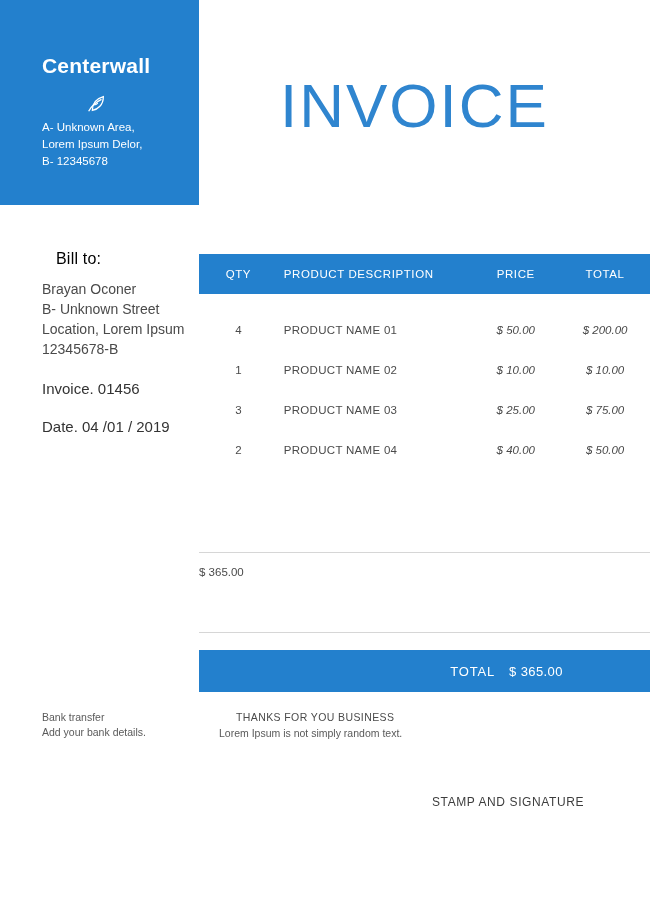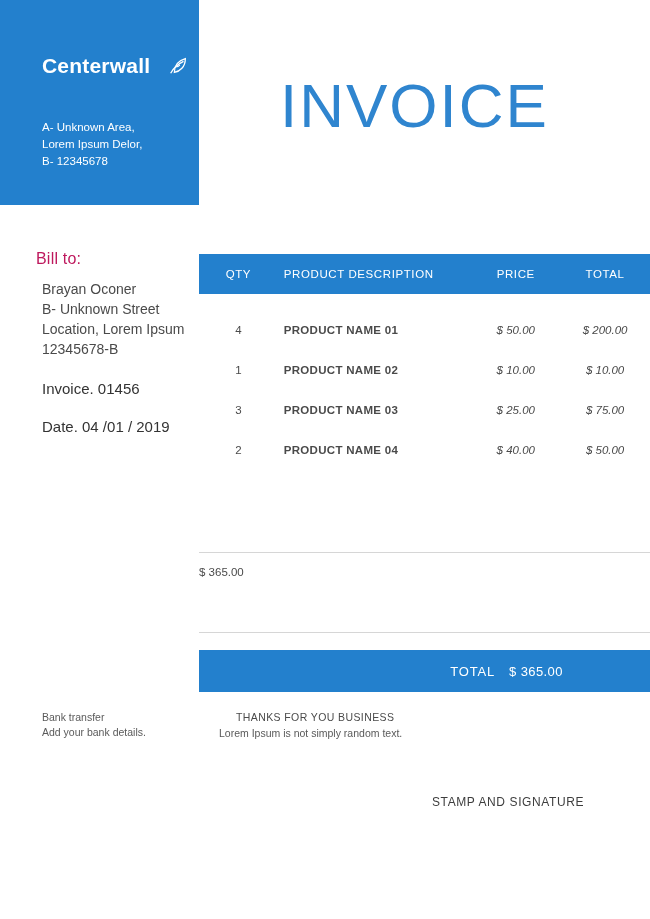--- a/index.html
+++ b/index.html
@@ -23,22 +23,23 @@
     top: 0;
     width: 199px;
     height: 205px;
     background: #2380cd;
   }
   .brand-row {
     position: absolute;
     left: 42px;
     top: 55px;
     display: flex;
-    align-items: flex-start;
+    align-items: center;
     gap: 17px;
+    flex-direction: column;
   }
   .brand-name {
     color: #ffffff;
     font-size: 21px;
     font-weight: bold;
     letter-spacing: 0.2px;
     line-height: 1;
   }
   .leaf-icon {
     display: inline-block;
@@ -63,24 +64,24 @@
     font-size: 62px;
     letter-spacing: 2px;
     font-weight: normal;
     line-height: 1;
     font-family: "Liberation Sans", sans-serif;
   }
 
   
   .billto-title {
     position: absolute;
-    left: 36px;
+    left: 56px;
     top: 250px;
     font-size: 16px;
-    color: #be185d;
+    color: #000000;
     letter-spacing: 0.2px;
   }
   .billto-body {
     position: absolute;
     left: 42px;
     top: 279px;
     font-size: 14px;
     line-height: 20px;
     color: #4a4a4a;
     white-space: pre-line;
@@ -124,21 +125,21 @@
   .tbl thead th.col-desc { width: 190px; text-align: left; padding-left: 6px;}
   .tbl thead th.col-price { width: 90px; }
   .tbl thead th.col-total { width: 91px; }
   .tbl tbody td {
     font-size: 11.5px;
     color: #4a4a4a;
     padding: 14px 0;
     text-align: center;
   }
   .tbl tbody tr:first-child td { padding-top: 30px; }
-  .tbl tbody td.c-desc { text-align: left; padding-left: 6px; letter-spacing: 0.3px; font-weight: bold;}
+  .tbl tbody td.c-desc { text-align: left; padding-left: 6px; letter-spacing: 0.3px;}
   .tbl tbody td.c-price, .tbl tbody td.c-total { text-align: center; font-style: italic; }
 
   
   .rule {
     position: absolute;
     left: 199px;
     width: 451px;
     height: 1px;
     background: #d6d6d6;
   }

